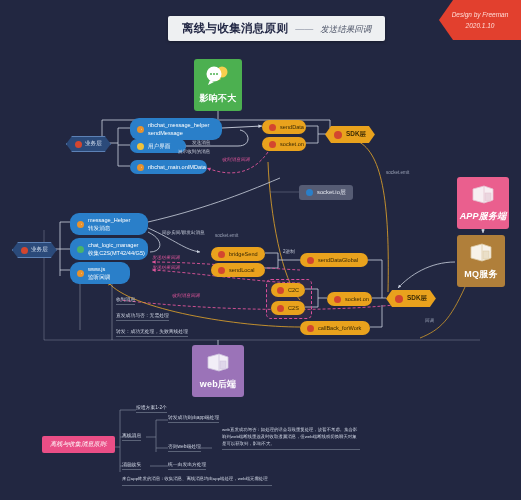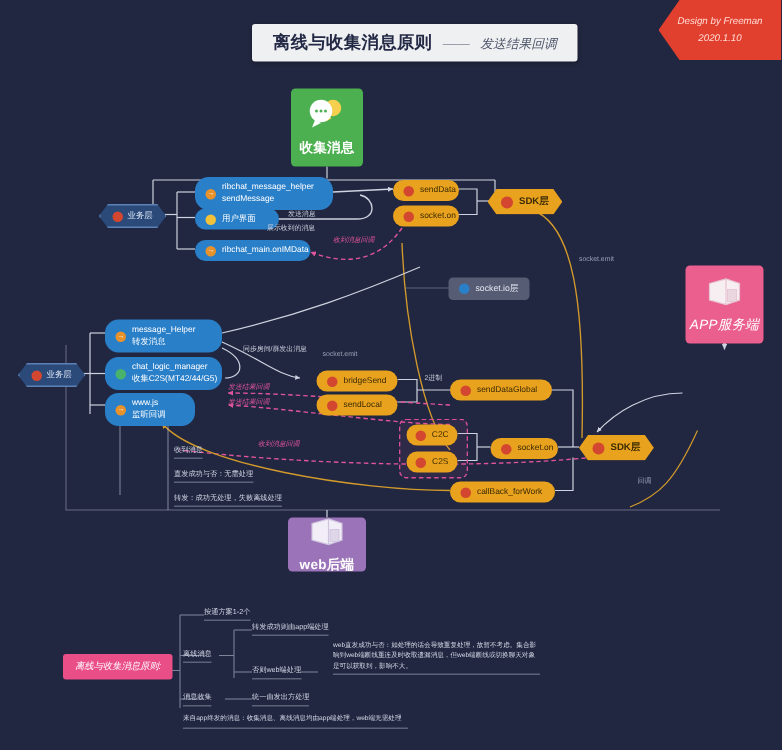--- a/index.html
+++ b/index.html
@@ -35,25 +35,25 @@
     font-size:6.5px;font-style:italic;line-height:1.7;
   }
 
   
   .appbox{
     position:absolute;border-radius:3px;
     display:flex;flex-direction:column;align-items:center;justify-content:center;
     gap:5px;
   }
   .appbox .cap{font-size:9px;font-weight:bold;color:#fff;letter-spacing:.2px;}
-  .appbox .cap.it{font-style:italic;font-weight:normal;}
+  .appbox .cap.it{font-style:italic;font-weight:bold;}
   .glyph{width:26px;height:22px;position:relative;}
 
   #box-web-front{left:194px;top:59px;width:48px;height:52px;background:#4cb050;}
-  #box-web-back{left:192px;top:345px;width:52px;height:36px;background:#9b73b8;}
+  #box-web-back{left:192px;top:345px;width:52px;height:52px;background:#9b73b8;}
   #box-app-server{left:457px;top:177px;width:52px;height:52px;background:#ea5f8e;}
   #box-mq{left:457px;top:235px;width:48px;height:52px;background:#b07f3a;}
 
   
   .node{
     position:absolute;display:flex;align-items:center;gap:4px;
     border-radius:9px;padding:3px 7px;box-sizing:border-box;
     font-size:5.6px;line-height:1.45;color:#fff;white-space:nowrap;
   }
   .node .txt{display:flex;flex-direction:column;}
@@ -226,21 +226,21 @@
       <svg viewBox="0 0 26 22" width="26" height="22">
         <circle cx="17" cy="7" r="5.5" fill="#f7cf4e"></circle>
         <path d="M14,12 l-2,4 l4,-2 z" fill="#f7cf4e"></path>
         <circle cx="9" cy="9" r="7.5" fill="#fff"></circle>
         <path d="M5,15 l-2,5 l6,-3 z" fill="#fff"></path>
         <circle cx="6" cy="9" r="1" fill="#4cb050"></circle>
         <circle cx="9" cy="9" r="1" fill="#4cb050"></circle>
         <circle cx="12" cy="9" r="1" fill="#4cb050"></circle>
       </svg>
     </span>
-    <span class="cap">收集消息</span>
+    <span class="cap">影响不大</span>
   </div>
 
   <div class="appbox" id="box-web-back">
     <span class="glyph">
       <svg viewBox="0 0 26 22" width="26" height="22">
         <path d="M3,6 L14,3 L23,6 L23,17 L14,20 L3,17 z" fill="#f2eef7" stroke="#cfc4de" stroke-width="0.8"></path>
         <path d="M14,3 L14,20" stroke="#cfc4de" stroke-width="0.8"></path>
         <rect x="15" y="10" width="6" height="8" fill="#dfd6ea" stroke="#cfc4de" stroke-width="0.6"></rect>
       </svg>
     </span>
@@ -251,20 +251,30 @@
     <span class="glyph">
       <svg viewBox="0 0 26 22" width="26" height="22">
         <path d="M3,6 L14,3 L23,6 L23,17 L14,20 L3,17 z" fill="#f7eef2" stroke="#e6c4d2" stroke-width="0.8"></path>
         <path d="M14,3 L14,20" stroke="#e6c4d2" stroke-width="0.8"></path>
         <rect x="15" y="10" width="6" height="8" fill="#ead6df" stroke="#e6c4d2" stroke-width="0.6"></rect>
       </svg>
     </span>
     <span class="cap it">APP服务端</span>
   </div>
 
+  <div class="appbox" id="box-mq">
+    <span class="glyph">
+      <svg viewBox="0 0 26 22" width="26" height="22">
+        <path d="M3,6 L14,3 L23,6 L23,17 L14,20 L3,17 z" fill="#f7f2ea" stroke="#ddcba8" stroke-width="0.8"></path>
+        <path d="M14,3 L14,20" stroke="#ddcba8" stroke-width="0.8"></path>
+        <rect x="15" y="10" width="6" height="8" fill="#eadfc8" stroke="#ddcba8" stroke-width="0.6"></rect>
+      </svg>
+    </span>
+    <span class="cap">MQ服务</span>
+  </div>
 
   <div class="hexn" style="left:66px;top:136px;">
     <span class="dot"></span>
     <span>业务层</span>
   </div>
 
   <div class="node blue" style="left:130px;top:118px;width:92px;">
     <span class="dot">→</span>
     <span class="txt">
       <span>ribchat_message_helper</span>

